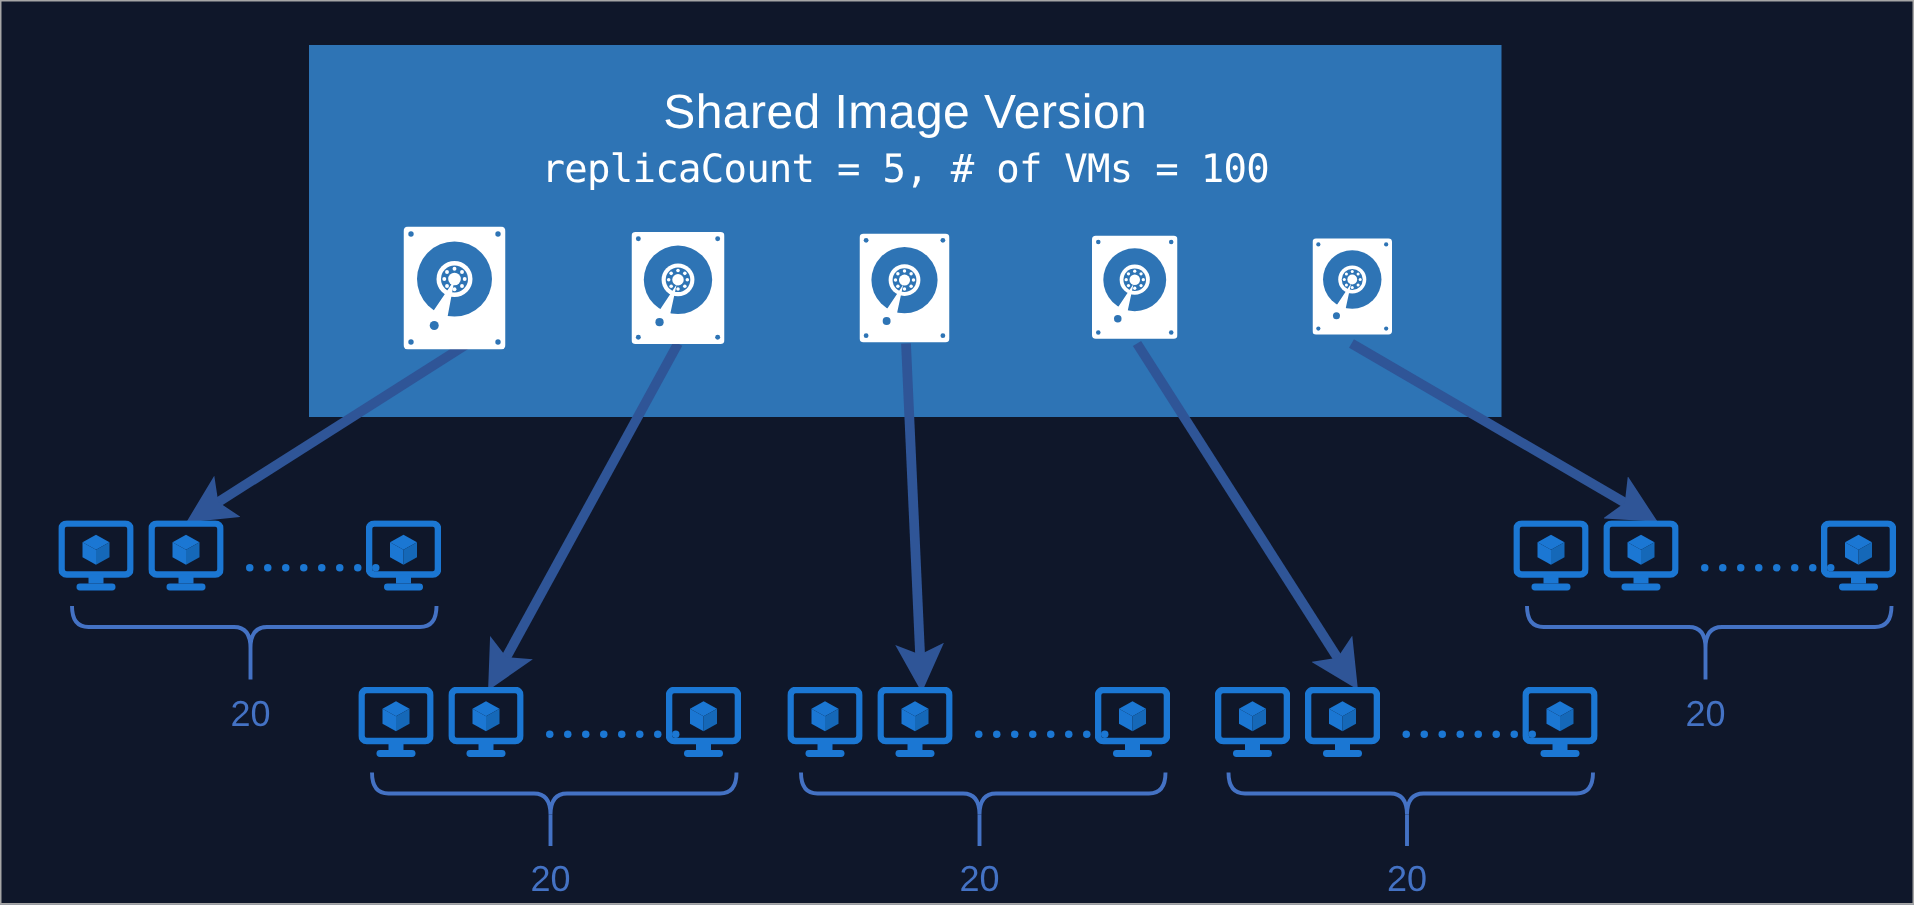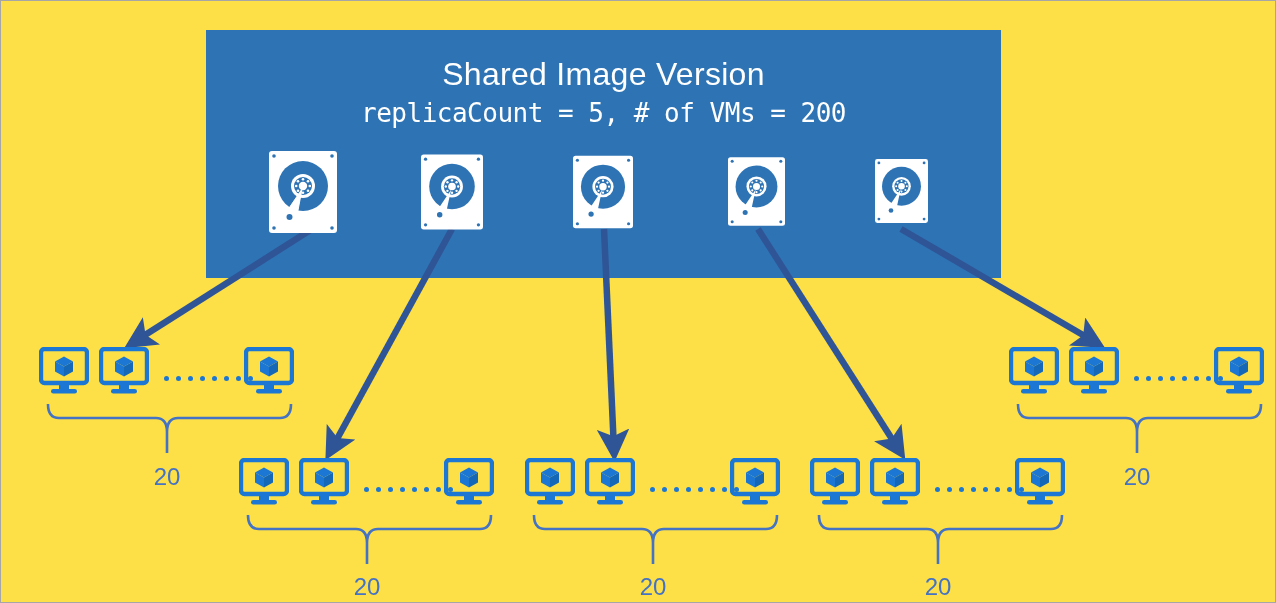--- a/index.html
+++ b/index.html
@@ -8,21 +8,21 @@
     margin: 0; padding: 0;
     background: #ffffff;
   }
   body {
     font-family: "Liberation Sans", sans-serif;
   }
   #canvas {
     position: relative;
     width: 1276px;
     height: 603px;
-    background: #fde047;
+    background: #0f172a;
     border: 1px solid #a6a6a6;
     overflow: hidden;
   }
   #svg-layer {
     position: absolute;
     left: 0; top: 0;
     width: 1276px;
     height: 603px;
   }
   
@@ -88,21 +88,21 @@
     font-family: "Liberation Sans", sans-serif;
   }
 </style>
 </head>
 <body>
 
 <div id="canvas">
 
   <div id="header-banner">
     <div id="header-title">Shared Image Version</div>
-    <div id="header-subtitle">replicaCount = 5, # of VMs = 200</div>
+    <div id="header-subtitle">replicaCount = 5, # of VMs = 100</div>
   </div>
 
   <svg id="svg-layer" viewBox="0 0 1276 603">
     <defs>
       <marker id="arrowhead" markerWidth="5" markerHeight="5" refX="3.2" refY="2.5" orient="auto" markerUnits="strokeWidth">
         <path d="M0,0 L5,2.5 L0,5 L1.1,2.5 Z" fill="#2F5597"></path>
       </marker>
     </defs>
 
     <line x1="311" y1="228" x2="133" y2="341" stroke="#2F5597" stroke-width="6.5" marker-end="url(#arrowhead)"></line>

